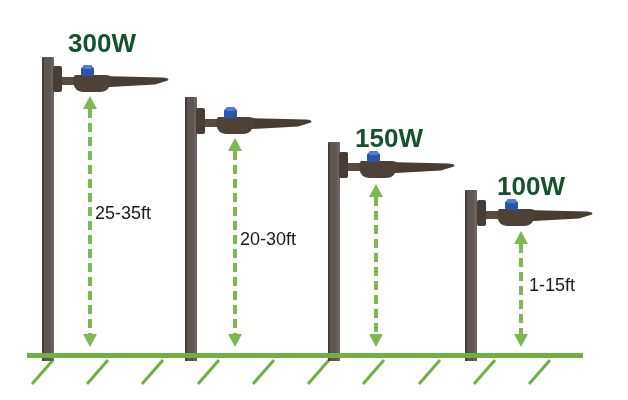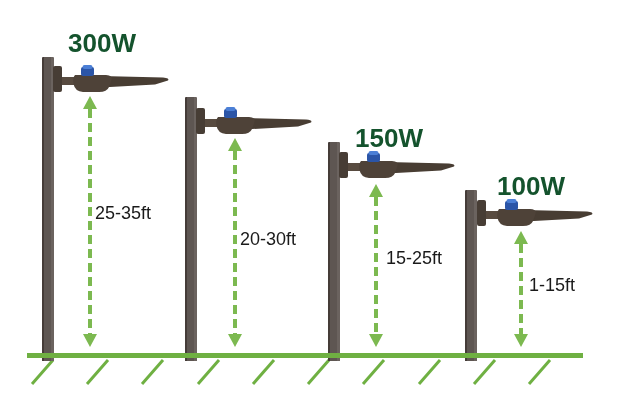--- a/index.html
+++ b/index.html
@@ -85,21 +85,20 @@
   <div class="watt-label" style="left:339px;top:124px">150W</div>
   <div class="pole" style="left:328px;top:142px;height:219px"></div>
   <svg class="fixture" style="left:339px;top:151px" width="118" height="28" viewBox="0 0 118 28">
       <use href="#fixture-shape"></use>
     </svg>
   <div class="arrow" style="left:369px;top:184px;height:163px">
     <div class="tri-up"></div>
     <div class="shaft"></div>
     <div class="tri-down"></div>
   </div>
-  <div class="ft-label" style="left:386px;top:249px">15-25ft</div>
 
   <div class="watt-label" style="left:481px;top:172px">100W</div>
   <div class="pole" style="left:465px;top:190px;height:171px"></div>
   <svg class="fixture" style="left:477px;top:199px" width="118" height="28" viewBox="0 0 118 28">
       <use href="#fixture-shape"></use>
     </svg>
   <div class="arrow" style="left:514px;top:231px;height:116px">
     <div class="tri-up"></div>
     <div class="shaft"></div>
     <div class="tri-down"></div>

